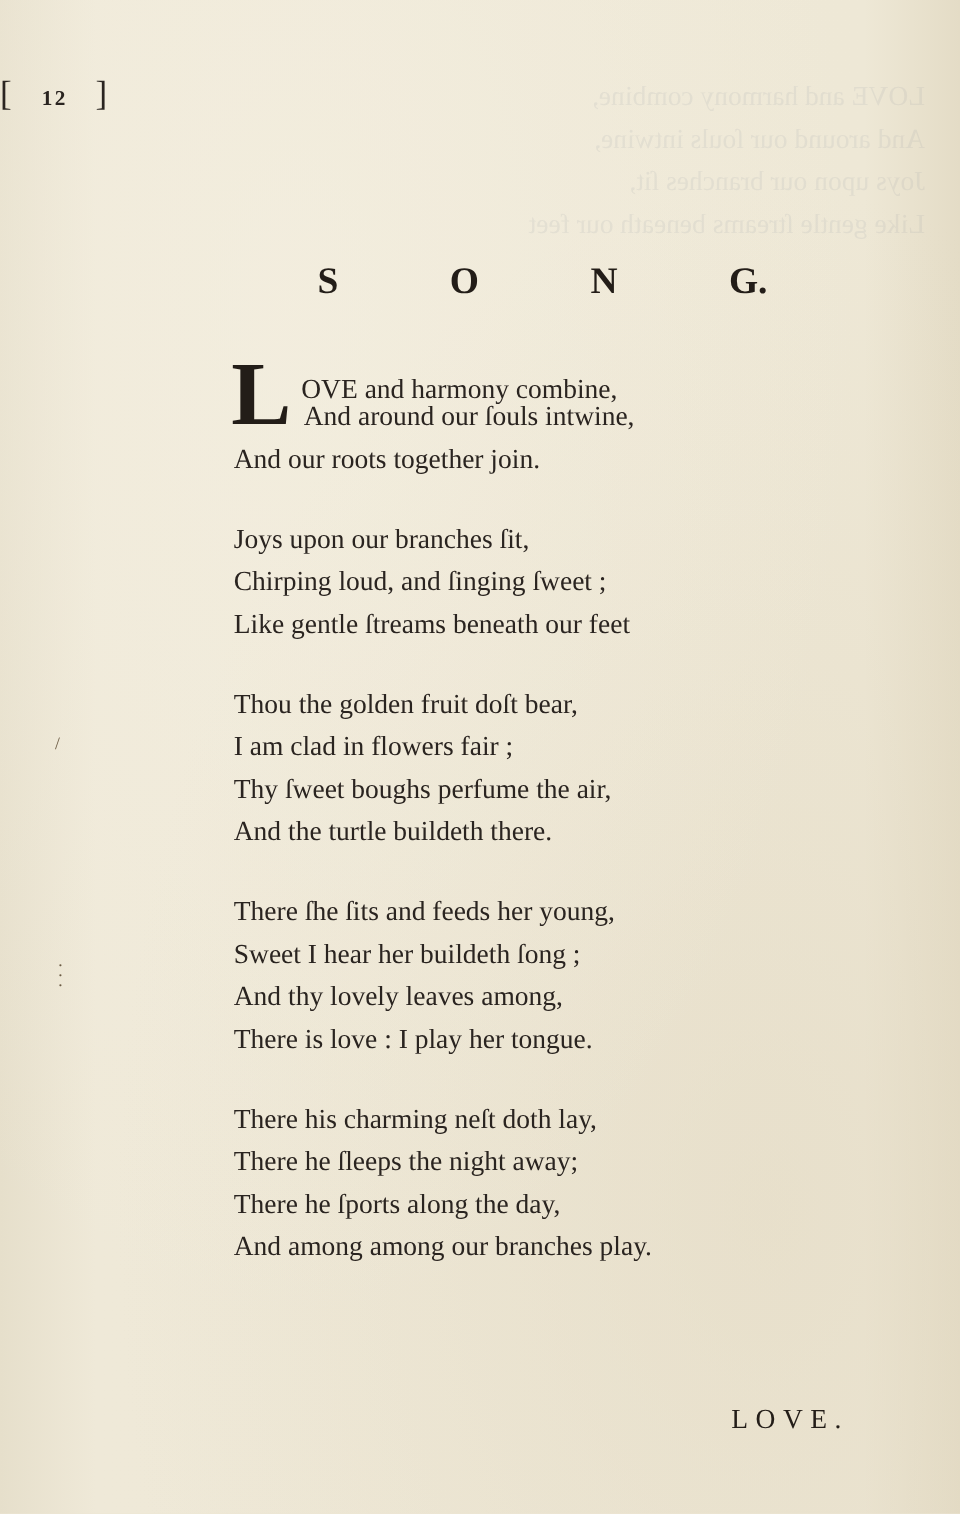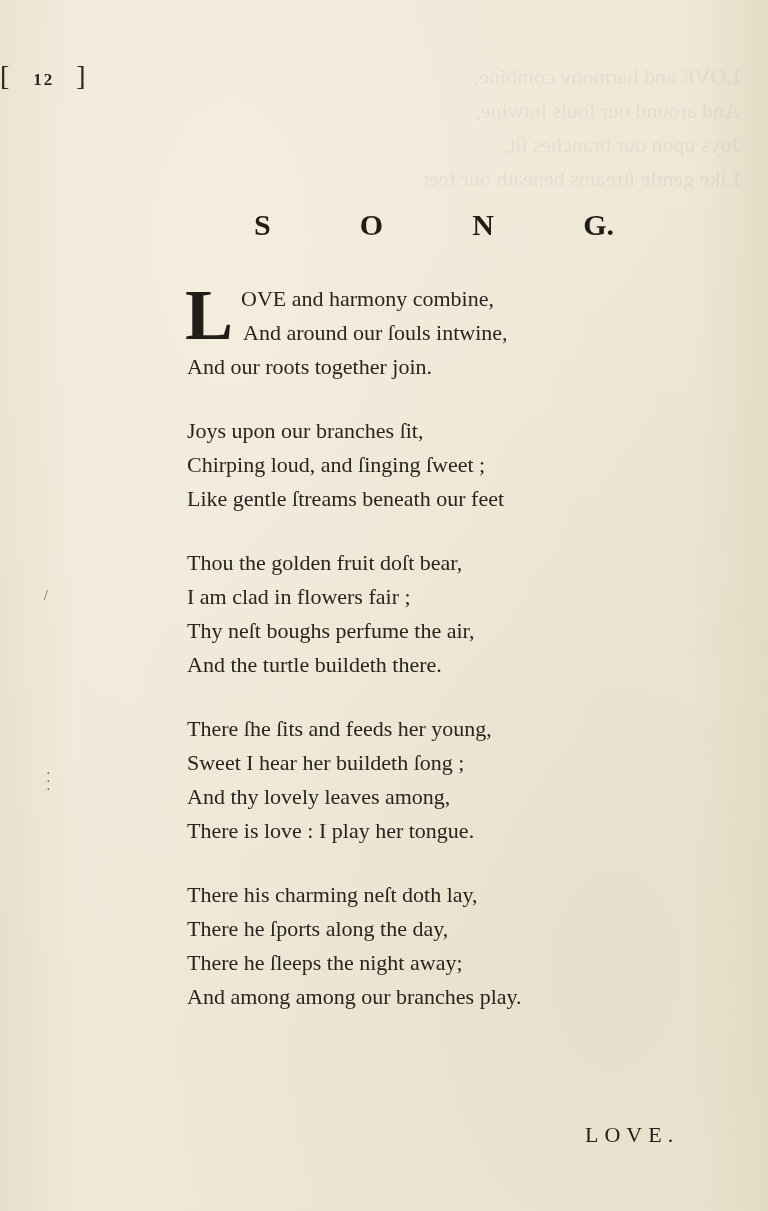--- a/index.html
+++ b/index.html
@@ -80,21 +80,21 @@
       left: -2px;
       top: 2px;
       font-size: 72px;
       line-height: 62px;
       font-weight: bold;
       color: #231d18;
     }
     .cap-rest {
       position: absolute;
       left: 54px;
-      top: 0;
+      top: 12px;
       white-space: nowrap;
     }
     .second-line {
       padding-left: 56px;
     }
     .catchword {
       position: absolute;
       left: 585px;
       top: 1122px;
       font-size: 22px;
@@ -142,35 +142,35 @@
 
     <div class="stanza">
       <div class="line">Joys upon our branches ſit,</div>
       <div class="line">Chirping loud, and ſinging ſweet ;</div>
       <div class="line">Like gentle ſtreams beneath our feet</div>
     </div>
 
     <div class="stanza">
       <div class="line">Thou the golden fruit doſt bear,</div>
       <div class="line">I am clad in flowers fair ;</div>
-      <div class="line">Thy neſt boughs perfume the air,</div>
+      <div class="line">Thy ſweet boughs perfume the air,</div>
       <div class="line">And the turtle buildeth there.</div>
     </div>
 
     <div class="stanza">
       <div class="line">There ſhe ſits and feeds her young,</div>
       <div class="line">Sweet I hear her buildeth ſong ;</div>
       <div class="line">And thy lovely leaves among,</div>
       <div class="line">There is love : I play her tongue.</div>
     </div>
 
     <div class="stanza">
       <div class="line">There his charming neſt doth lay,</div>
+      <div class="line">There he ſleeps the night away;</div>
       <div class="line">There he ſports along the day,</div>
-      <div class="line">There he ſleeps the night away;</div>
       <div class="line">And among among our branches play.</div>
     </div>
   </div>
 
   <div class="catchword">LOVE.</div>
 
   <span class="mark" style="left:44px;top:588px;">/</span>
   <span class="mark" style="left:46px;top:770px;line-height:8px;">·<br>·<br>·</span>
 </div>
 

